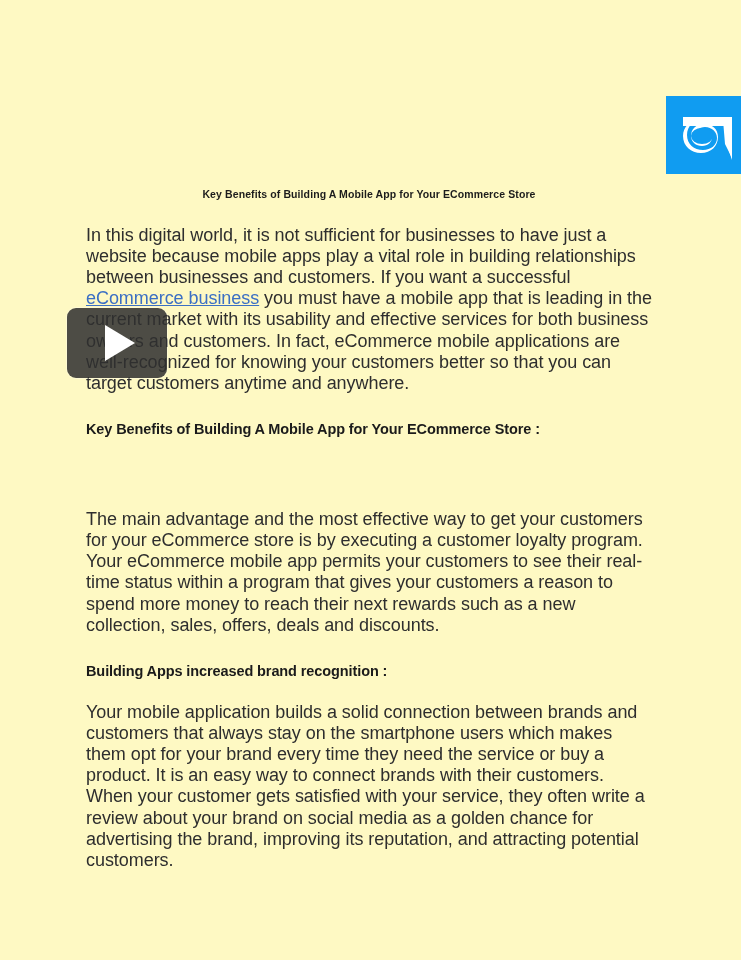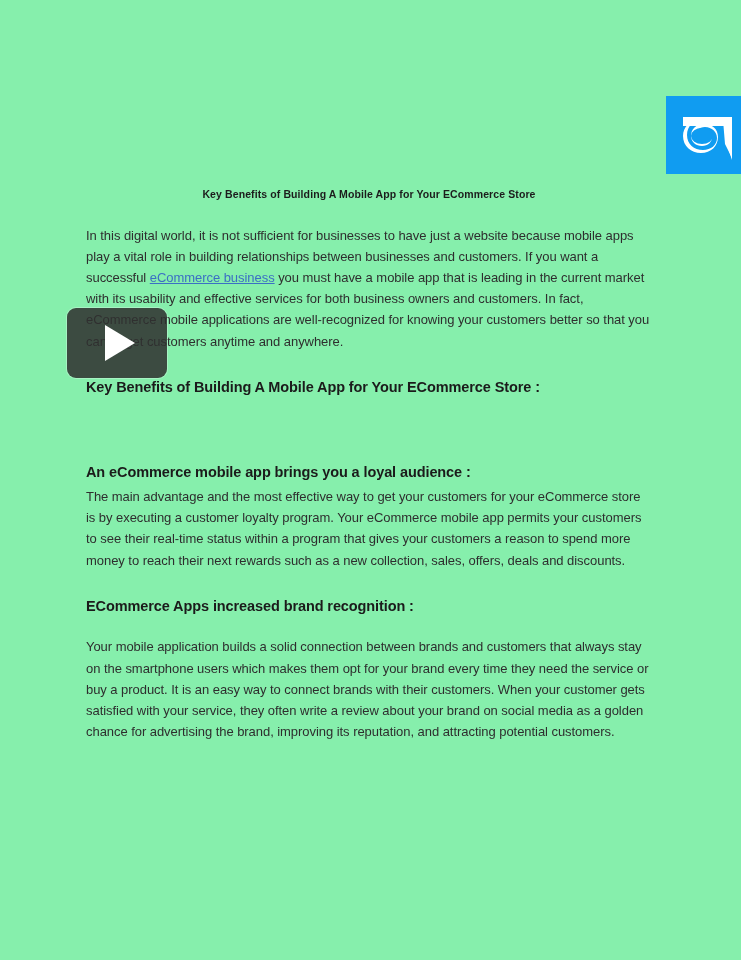--- a/index.html
+++ b/index.html
@@ -5,21 +5,21 @@
 <style>
   html, body {
     margin: 0;
     padding: 0;
     background: #ffffff;
   }
   .page {
     position: relative;
     width: 741px;
     height: 960px;
-    background: #86efac;
+    background: #fef9c3;
     overflow: hidden;
     font-family: "Liberation Sans", sans-serif;
     color: #2a2a2a;
   }
 
   
   .logo {
     position: absolute;
     left: 666px;
     top: 96px;
@@ -51,21 +51,21 @@
   .section-heading {
     font-size: 14.5px;
     font-weight: bold;
     color: #1b1b1b;
     margin: 0;
     line-height: 1.35;
     letter-spacing: -0.1px;
   }
 
   p.body-text {
-    font-size: 13px;
+    font-size: 18px;
     line-height: 21.2px;
     color: #2e2e2e;
     margin: 0;
     letter-spacing: -0.05px;
     text-align: left;
   }
 
   .gap-lg  { height: 26px; }
   .gap-md  { height: 20px; }
   .gap-xs  { height: 3px; }
@@ -141,29 +141,28 @@
     <div class="gap-lg"></div>
 
     <div class="section-heading">Key Benefits of Building A Mobile App for Your ECommerce Store :</div>
 
     <div class="gap-md"></div>
 
 
     <div class="gap-lg"></div>
     <div class="gap-md"></div>
 
-    <div class="section-heading">An eCommerce mobile app brings you a loyal audience  :</div>
 
     <div class="gap-xs"></div>
 
     <p class="body-text">The main advantage and the most effective way to get your customers for your eCommerce store is by executing a customer loyalty program. Your eCommerce mobile app permits your customers to see their real-time status within a program that gives your customers a reason to spend more money to reach their next rewards such as a new collection, sales, offers, deals and discounts.</p>
 
     <div class="gap-lg"></div>
 
-    <div class="section-heading">ECommerce Apps increased brand recognition :</div>
+    <div class="section-heading">Building Apps increased brand recognition :</div>
 
     <div class="gap-md"></div>
 
     <p class="body-text">Your mobile application builds a solid connection between brands and customers that always stay on the smartphone users which makes them opt for your brand every time they need the service or buy a product. It is an easy way to connect brands with their customers. When your customer gets satisfied with your service, they often write a review about your brand on social media as a golden chance for advertising the brand, improving its reputation, and attracting potential customers.</p>
 
   </div>
 
   <div class="play-overlay">
     <div class="play-triangle"></div>
   </div>

